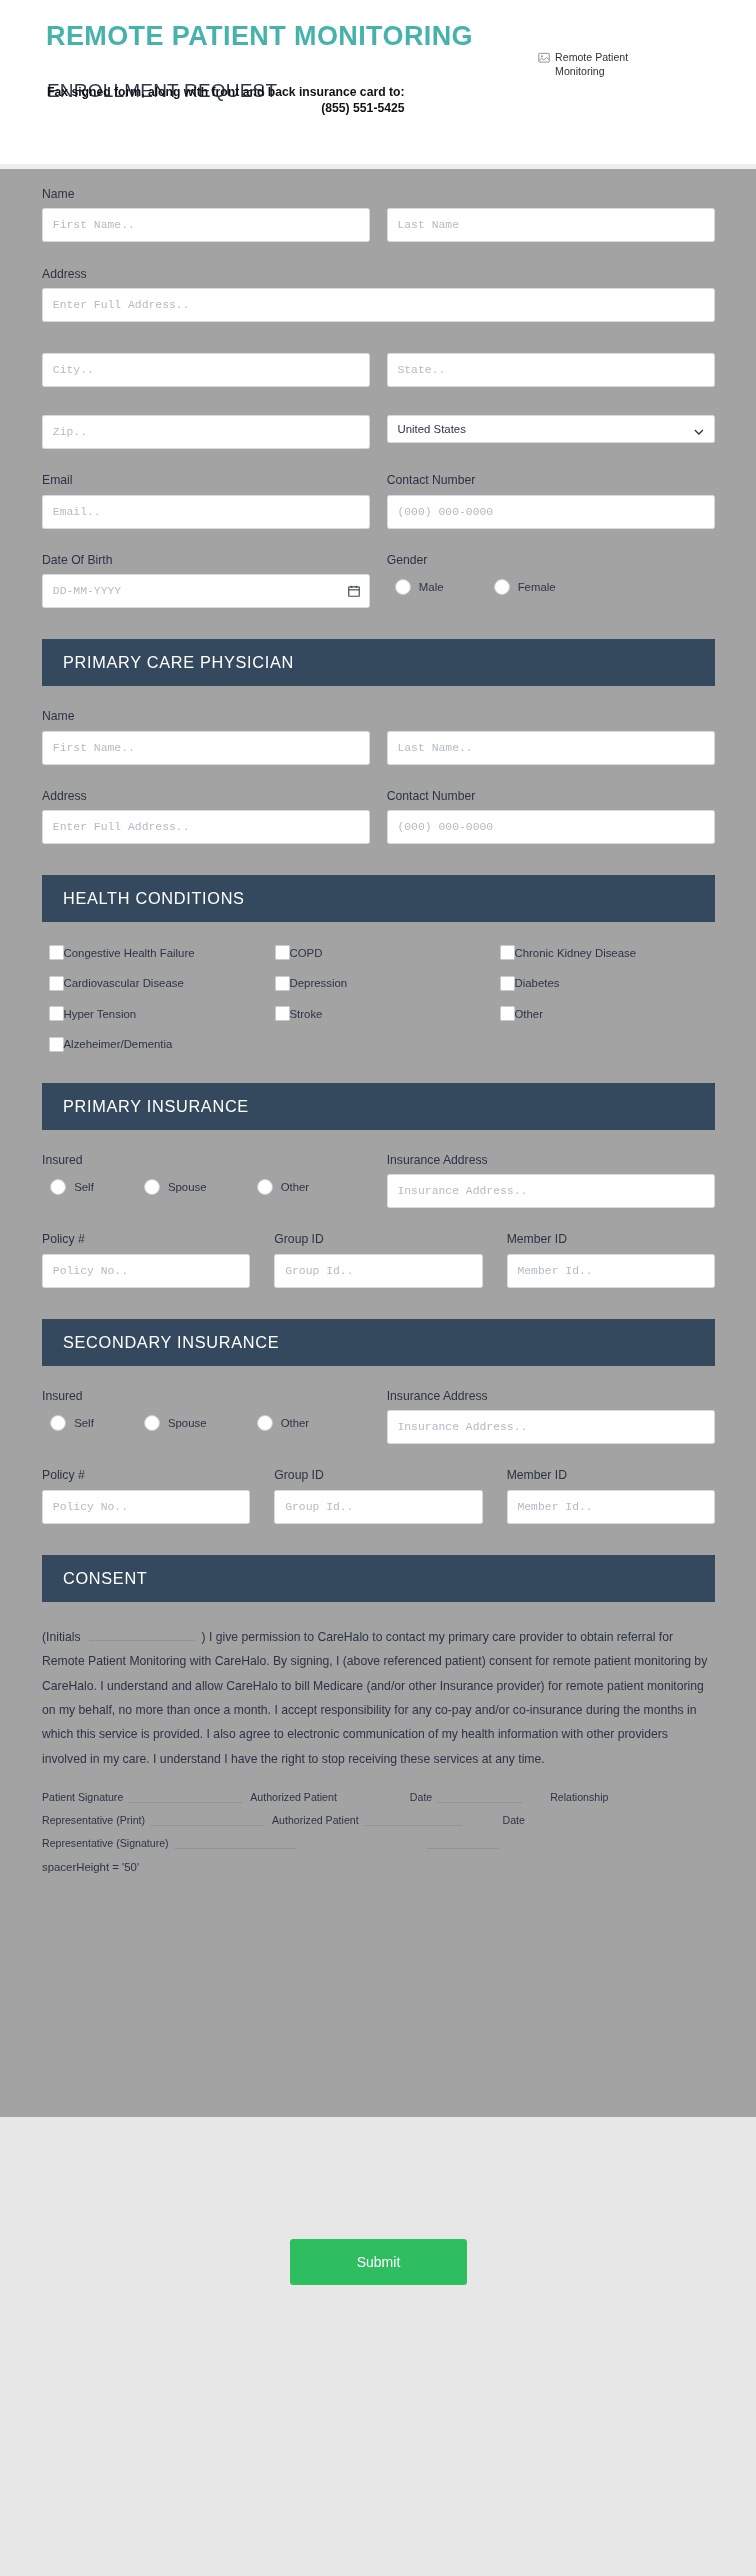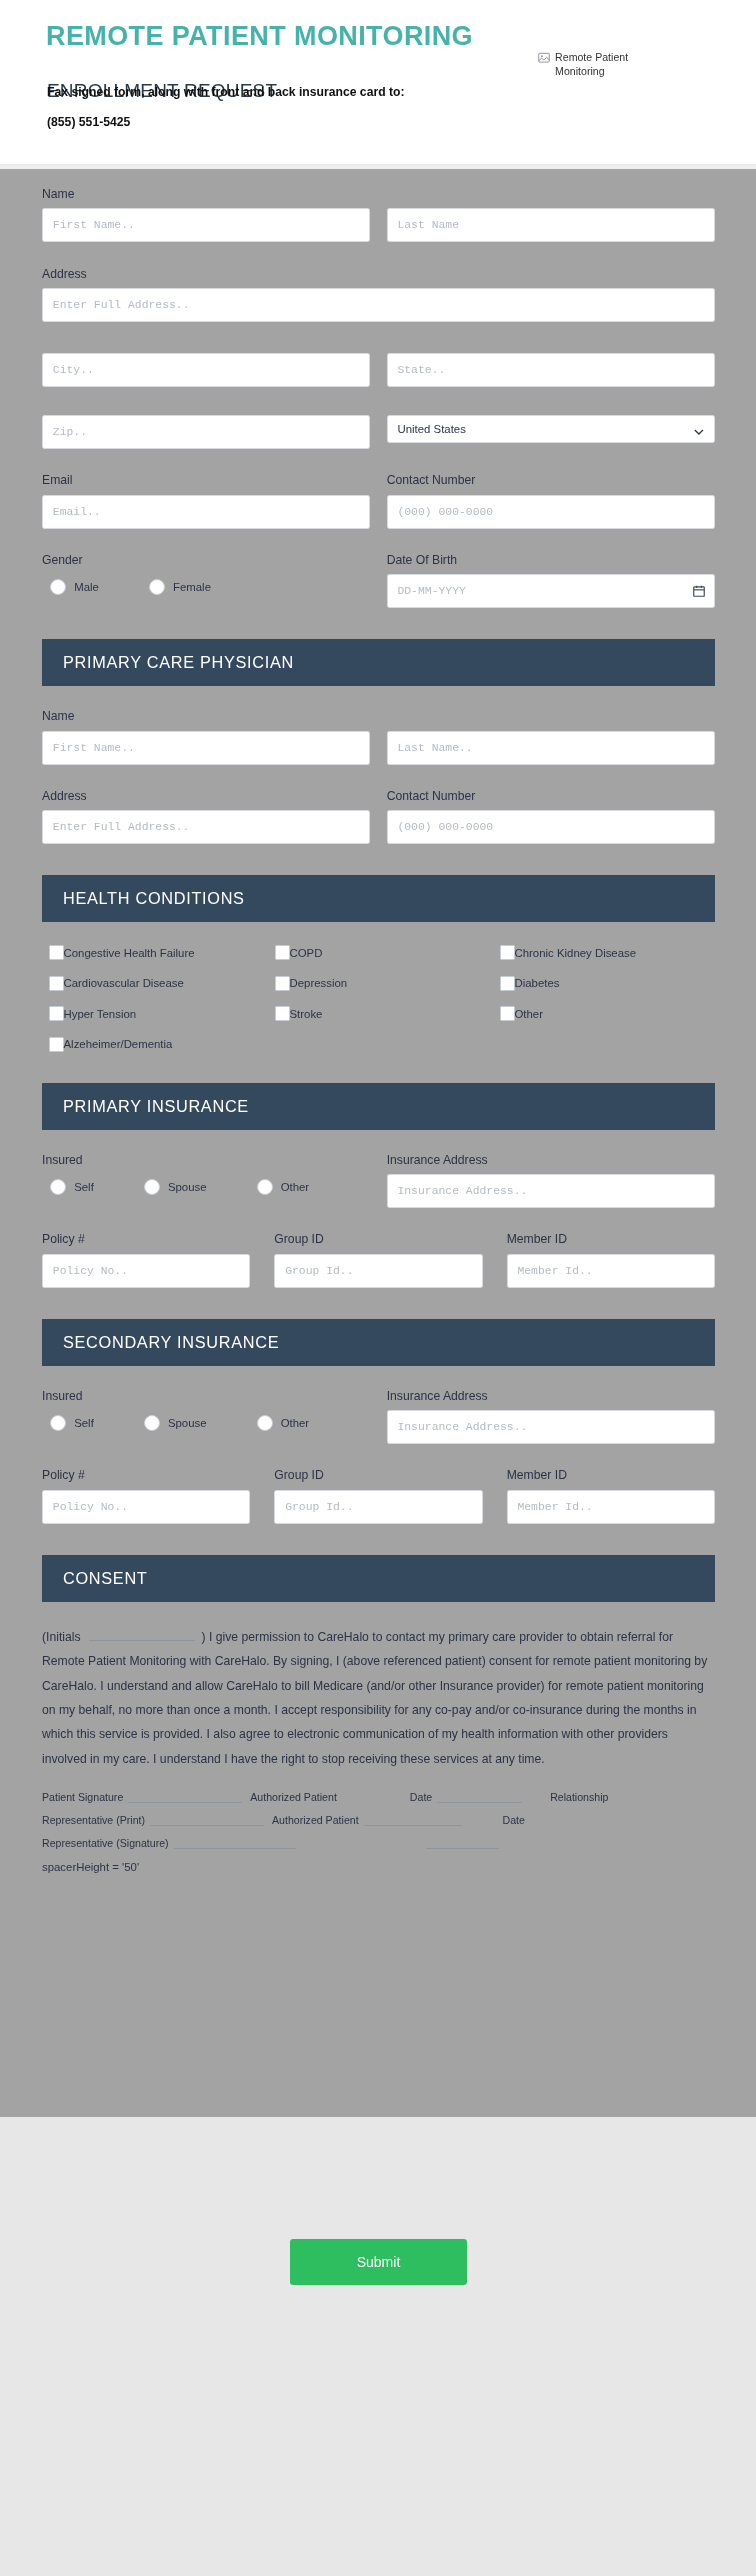--- a/index.html
+++ b/index.html
@@ -20,21 +20,21 @@
     font-size:27px;font-weight:bold;color:#45b3ab;letter-spacing:0.4px;
   }
   .subtitle{
     position:absolute;top:80px;left:47px;
     font-size:19px;color:#2b3a4a;letter-spacing:0.2px;
   }
   .fax-block{
     position:absolute;top:85px;left:47px;
     font-size:12.2px;font-weight:bold;color:#111;line-height:14.7px;
   }
-  .fax-block .fax2{margin-top:15px;}
+  .fax-block .fax2{margin-top:1px;text-align:right;}
   .logo{
     position:absolute;top:50px;left:537px;
     display:flex;align-items:flex-start;gap:4.1px;
     font-size:10.6px;color:#333;max-width:122px;line-height:14px;
   }
   .logo svg{flex:0 0 auto;margin-top:0.8px;}
   .header-divider{height:4.9px;background:#ededed;}
 
   
   .content{padding:18px 42px 0 42px;}
@@ -174,46 +174,46 @@
           <div class="col">
             <div class="field-label">Contact Number</div>
             <input class="text" type="text" placeholder="(000) 000-0000" style="">
           </div>
         </div>
       </div>
 
       <div class="group">
         <div class="row2">
           <div class="col">
-            <div class="field-label">Gender</div>
-            <div class="radio-row">
-              <span class="radio">
-                <span class="rc"></span>
-                <span>Male</span>
-              </span>
-              <span class="radio">
-                <span class="rc"></span>
-                <span>Female</span>
-              </span>
-            </div>
-          </div>
-          <div class="col">
             <div class="field-label">Date Of Birth</div>
             <div class="iwrap">
               <input class="text" type="text" placeholder="DD-MM-YYYY" style="">
               <span class="cal-icon">
                 <svg width="14" height="14" viewBox="0 0 24 24" fill="none" stroke="#3f4a59" stroke-width="2">
                   <rect x="3" y="5" width="18" height="16" rx="1"></rect>
                   <line x1="3" y1="10" x2="21" y2="10"></line>
                   <line x1="8" y1="3" x2="8" y2="7"></line>
                   <line x1="16" y1="3" x2="16" y2="7"></line>
                 </svg>
               </span>
             </div>
           </div>
+          <div class="col">
+            <div class="field-label">Gender</div>
+            <div class="radio-row">
+              <span class="radio">
+                <span class="rc"></span>
+                <span>Male</span>
+              </span>
+              <span class="radio">
+                <span class="rc"></span>
+                <span>Female</span>
+              </span>
+            </div>
+          </div>
         </div>
       </div>
 
       <div class="sec">PRIMARY CARE PHYSICIAN</div>
 
       <div class="group">
         <div class="field-label">Name</div>
         <div class="row2">
           <div class="col"><input class="text" type="text" placeholder="First Name.." style=""></div>
           <div class="col"><input class="text" type="text" placeholder="Last Name.." style=""></div>

